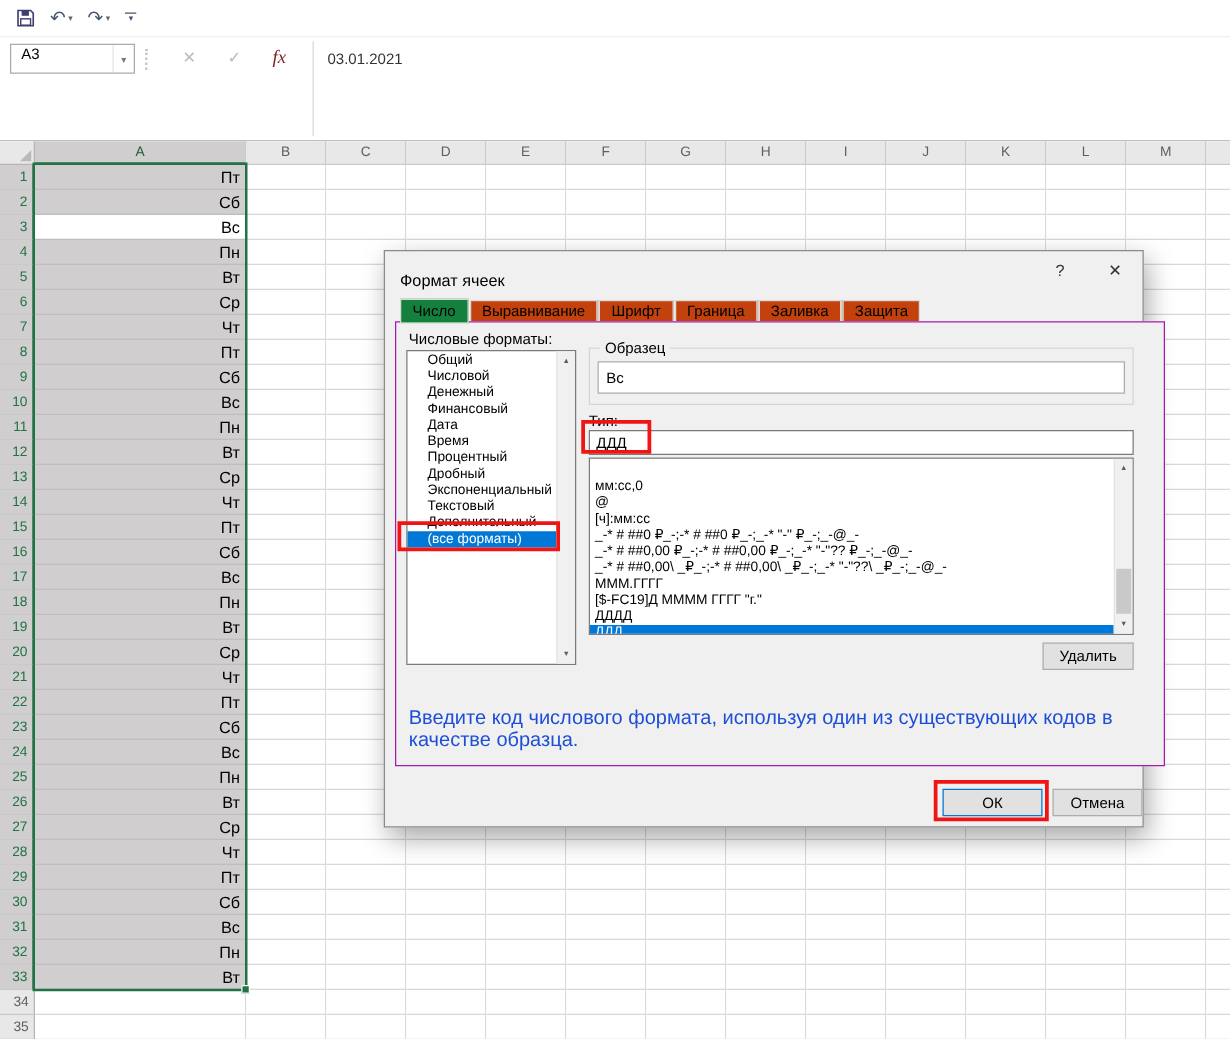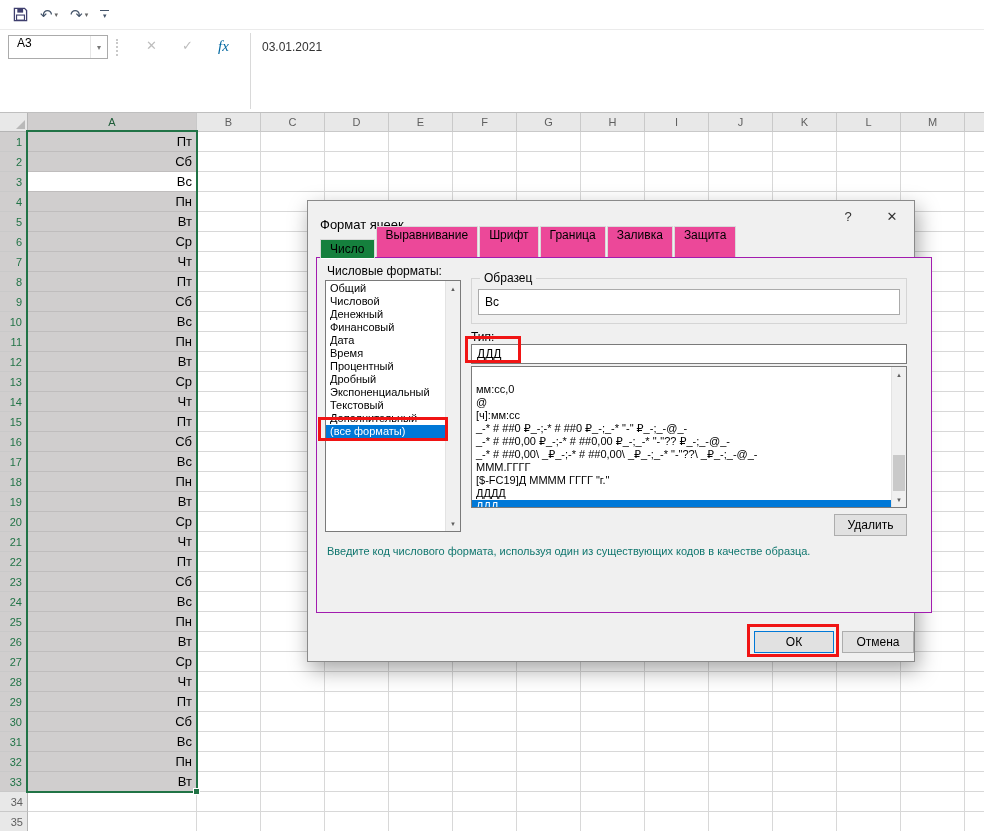--- a/index.html
+++ b/index.html
@@ -20,21 +20,21 @@
   #formula-row{position:absolute;top:30px;left:0;width:100%;height:83px;background:#fff;
     border-bottom:1px solid #BFBFBF}
   #name-box{position:absolute;left:8px;top:5px;width:100px;height:24px;border:1px solid #ABABAB;
     background:#fff;display:flex;font-size:12px;padding-left:8px}
   .nb-dd{margin-left:auto;width:17px;text-align:center;color:#777;font-size:8px;border-left:1px solid #E6E6E6;
     height:100%;display:flex;align-items:center;justify-content:center}
   #nb-sep{position:absolute;left:116px;top:9px;height:17px;border-left:2px dotted #C9C9C9}
   .fb-ic{position:absolute;top:8px;font-size:13px}
   #ic-cancel{left:146px;color:#BDBDBD}
   #ic-enter{left:182px;color:#BDBDBD}
-  #ic-fx{left:218px;color:#0369a1;font-family:"Liberation Serif",serif;font-style:italic;font-size:15px}
+  #ic-fx{left:218px;color:#7f1d1d;font-family:"Liberation Serif",serif;font-style:italic;font-size:15px}
   #fbar-sep{position:absolute;left:250px;top:3px;bottom:3px;border-left:1px solid #D9D9D9}
   #formula-text{position:absolute;left:262px;top:10px;font-size:12px;color:#333}
 
   
   #sheet{position:absolute;top:113px;left:0;width:984px;height:718px;background:#fff}
   #corner{position:absolute;left:0;top:0;width:28px;height:19px;background:var(--header-bg,#E8E8E8);
     border-right:1px solid #B5B5B5;border-bottom:1px solid #B5B5B5}
   #corner::after{content:"";position:absolute;right:2px;bottom:2px;border-style:solid;
     border-width:0 0 9px 9px;border-color:transparent transparent #B9B9B9 transparent}
   #col-headers{position:absolute;left:28px;top:0;right:0;height:19px;display:flex}
@@ -62,30 +62,30 @@
 
   
   #dialog{position:absolute;left:307px;top:200px;width:608px;height:462px;background:#F0F0F0;
     border:1px solid #8A8A8A;box-shadow:3px 8px 20px rgba(0,0,0,.35);z-index:10;font-size:12px}
   #dlg-title-bar{position:absolute;left:0;top:0;right:0;height:31px;display:flex;align-items:flex-end}
   #dlg-title{font-size:13px;margin-left:12px}
   .dlg-sys{width:44px;height:31px;display:flex;align-items:center;justify-content:center;
     color:#333;font-size:13px}
   #dlg-help{margin-left:auto}
   #tabs{position:absolute;left:12px;top:37px;height:20px;display:flex;align-items:flex-end}
-  .tab{height:32px;line-height:16px;padding:0 9px;border:1px solid #D9D9D9;background:#ec4899;
+  .tab{height:18px;line-height:16px;padding:0 9px;border:1px solid #D9D9D9;background:#c2410c;
     font-size:12px;margin-right:1px;white-space:nowrap}
   .tab.active{height:20px;line-height:18px;background:#15803d;border-bottom:1px solid #fff;
     margin-bottom:-1px;position:relative;z-index:3}
   #panel{position:absolute;left:8px;top:56px;width:616px;height:356px;border:1px solid #a21caf;background:#F0F0F0}
   #cat-label{position:absolute;left:10px;top:6px;font-size:12px}
   #cat-list{position:absolute;left:8px;top:22px;width:136px;height:252px;background:#fff;
     border:1px solid #7A7A7A}
   #cat-items{position:absolute;left:0;top:1px;right:15px}
-  .cat-item{height:13px;line-height:13px;font-size:11px;padding-left:4px;white-space:nowrap;overflow:hidden}
+  .cat-item{height:13px;line-height:13px;font-size:11px;padding-left:16px;white-space:nowrap;overflow:hidden}
   .cat-item.selected{background:var(--list-selection,#0078D7);color:#fff}
   .sb{position:absolute;top:0;right:0;bottom:0;width:15px;background:#F0F0F0;border-left:1px solid #E3E3E3}
   .sb-a{position:absolute;left:0;width:14px;height:15px;font-size:6px;color:#5E5E5E;
     display:flex;align-items:center;justify-content:center}
   .sb-a.up{top:0}.sb-a.dn{bottom:0}
   .sb-thumb{position:absolute;left:1px;width:12px;background:#C9C9C9}
   #code-thumb{bottom:16px;height:36px}
   #sample-group{position:absolute;left:154px;top:20px;width:436px;height:46px;border:1px solid #D5D5D5}
   #sample-legend{position:absolute;top:-8px;left:8px;background:#F0F0F0;padding:0 4px;font-size:12px}
   #sample-box{position:absolute;left:6px;top:10px;right:6px;height:26px;background:#fff;
@@ -94,21 +94,21 @@
   #type-input{position:absolute;left:154px;top:86px;width:436px;height:20px;background:#fff;
     border:1px solid #7A7A7A;font-size:12px;line-height:18px;padding-left:5px}
   #code-list{position:absolute;left:154px;top:108px;width:436px;height:142px;background:#fff;
     border:1px solid #7A7A7A;overflow:hidden}
   #code-items{position:absolute;left:0;top:16px;right:15px}
   .code-item{height:13px;line-height:13px;font-size:11px;padding-left:4px;white-space:nowrap;overflow:hidden}
   .code-item.selected{background:var(--list-selection,#0078D7);color:#fff}
   .win-btn{position:absolute;height:22px;background:#E1E1E1;border:1px solid #ADADAD;font-size:12px;
     font-family:inherit;display:flex;align-items:center;justify-content:center;cursor:default}
   #delete-btn{left:517px;top:256px;width:73px}
-  #desc{position:absolute;left:10px;top:287px;width:575px;font-size:11px;color:#0f766e}
+  #desc{position:absolute;left:10px;top:308px;width:575px;font-size:16px;color:#1d4ed8}
   #ok-btn{left:446px;top:430px;width:80px;border:1px solid #0078D7}
   #cancel-btn{left:534px;top:430px;width:72px}
 
   
   .annotation{position:absolute;border:3px solid var(--annotation-red,#F01414);z-index:50;pointer-events:none}
   #ann-cat{left:318px;top:417px;width:130px;height:24px}
   #ann-type{left:465px;top:336px;width:56px;height:27px}
   #ann-ok{left:747px;top:624px;width:92px;height:33px}
 </style>
 </head>

